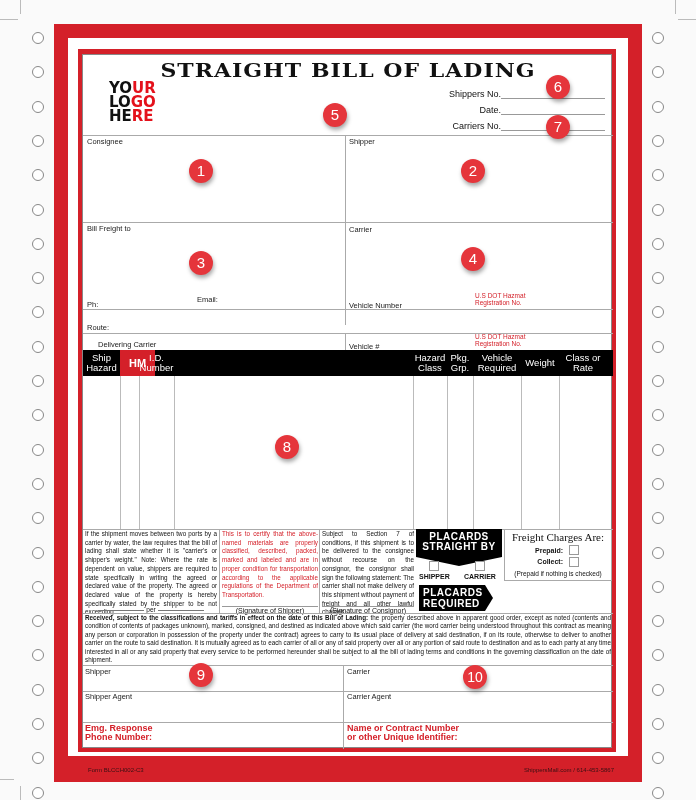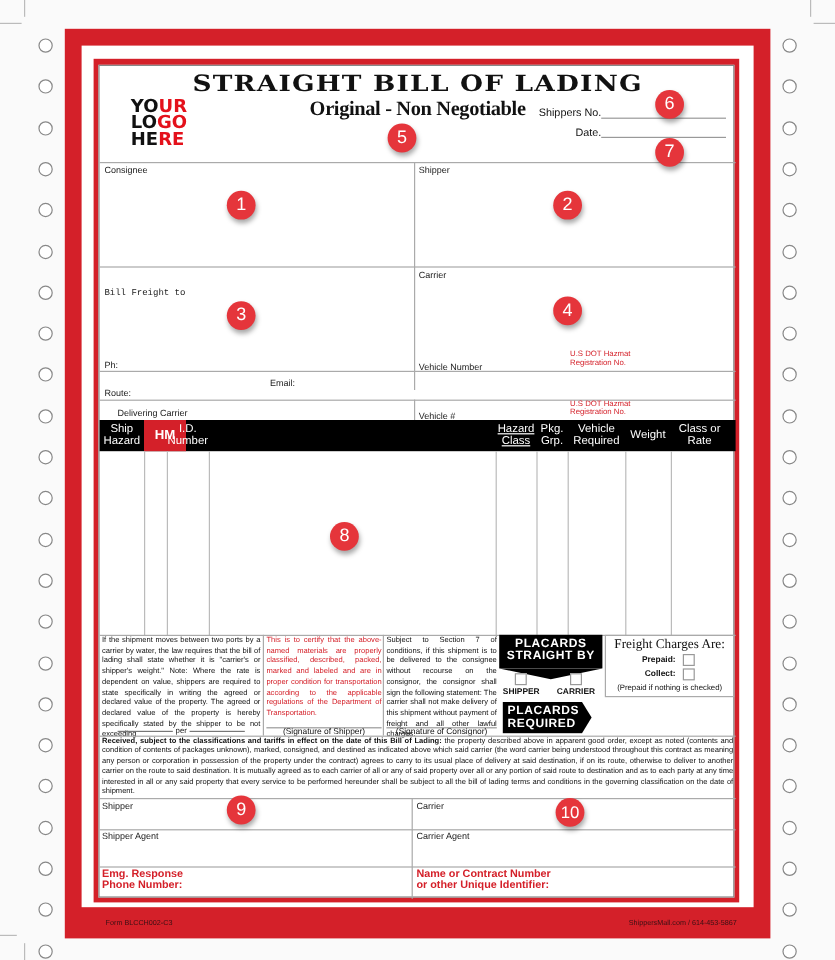--- a/index.html
+++ b/index.html
@@ -115,75 +115,78 @@
     <div class="perf" style="left: 32px; top: 786.6px;"></div>
     <div class="perf" style="left: 652px; top: 786.6px;"></div>
   </div>
 
 <div class="outer-red"></div>
 <div class="white-band"></div>
 <div class="inner-red"></div>
 
 <div class="form">
   <div class="abs title">STRAIGHT BILL OF LADING</div>
-  <div class="abs subtitle">Original - Non Negotiable</div>
 
   <div class="abs logo">
     <div><span>YO</span><span class="r">UR</span></div>
     <div><span>LO</span><span class="r">GO</span></div>
     <div><span>HE</span><span class="r">RE</span></div>
   </div>
 
   <div class="hfield" style="top:32px;">
     <span class="lbl">Shippers No.</span>
       <span class="line"></span>
   </div>
   <div class="hfield" style="top:48px;">
     <span class="lbl">Date.</span>
+      <span class="line"></span>
+  </div>
+  <div class="hfield" style="top:64px;">
+    <span class="lbl">Carriers No.</span>
       <span class="line"></span>
   </div>
 
   <div class="hline" style="top:80px;"></div>
   <div class="vline" style="left:262px;top:80px;height:190px;"></div>
   <div class="vline" style="left:262px;top:278px;height:17px;"></div>
   <div class="hline" style="top:167px;"></div>
   <div class="hline" style="top:254px;"></div>
   <div class="hline" style="top:278px;"></div>
 
   <div class="lbl-sm" style="left:4px;top:82px;">Consignee</div>
   <div class="abs" style="left:2px;top:92px;width:258px;height:72px;"></div>
   <div class="lbl-sm" style="left:266px;top:82px;">Shipper</div>
   <div class="abs" style="left:266px;top:92px;width:260px;height:72px;"></div>
 
-  <div class="lbl-sm" style="left:4px;top:186px;font-family:Liberation Mono, monospace;">Bill Freight to</div>
+  <div class="lbl-sm" style="left:4px;top:169px;">Bill Freight to</div>
   <div class="abs" style="left:2px;top:180px;width:258px;height:60px;"></div>
   <div class="lbl-sm" style="left:266px;top:170px;">Carrier</div>
   <div class="abs" style="left:266px;top:180px;width:260px;height:56px;"></div>
 
   <div class="lbl-sm" style="left:4px;top:245px;">Ph:</div>
-  <div class="lbl-sm" style="left:114px;top:260px;margin-left:28px;">Email:</div>
+  <div class="lbl-sm" style="left:114px;top:240px;">Email:</div>
   <div class="lbl-sm" style="left:266px;top:246px;">Vehicle Number</div>
   <div class="lbl-red-sm" style="left:392px;top:237px;">
     <div>U.S DOT Hazmat</div>
     <div>Registration No.</div>
   </div>
 
   <div class="lbl-sm" style="left:4px;top:268px;">Route:</div>
   <div class="lbl-sm" style="left:4px;top:285px;padding-left:11px;">Delivering Carrier</div>
   <div class="lbl-sm" style="left:266px;top:287px;">Vehicle #</div>
   <div class="lbl-red-sm" style="left:392px;top:278px;">
     <div>U.S DOT Hazmat</div>
     <div>Registration No.</div>
   </div>
 
   <div class="thead">
     <div class="th" style="left:0;width:37px;">Ship Hazard</div>
     <div class="th hm" style="left:37px;width:35px;">HM</div>
     <div class="th" style="left:56px;width:35px;">I.D. Number</div>
-    <div class="th" style="left:330px;width:34px;text-decoration:underline;">Hazard Class</div>
+    <div class="th" style="left:330px;width:34px;">Hazard Class</div>
     <div class="th" style="left:364px;width:26px;">Pkg. Grp.</div>
     <div class="th" style="left:390px;width:48px;">Vehicle Required</div>
     <div class="th" style="left:438px;width:38px;">Weight</div>
     <div class="th" style="left:476px;width:48px;">Class or Rate</div>
   </div>
   <div class="colline" style="left:37px;"></div>
   <div class="colline" style="left:56px;"></div>
   <div class="colline" style="left:91px;"></div>
   <div class="colline" style="left:330px;"></div>
   <div class="colline" style="left:364px;"></div>

